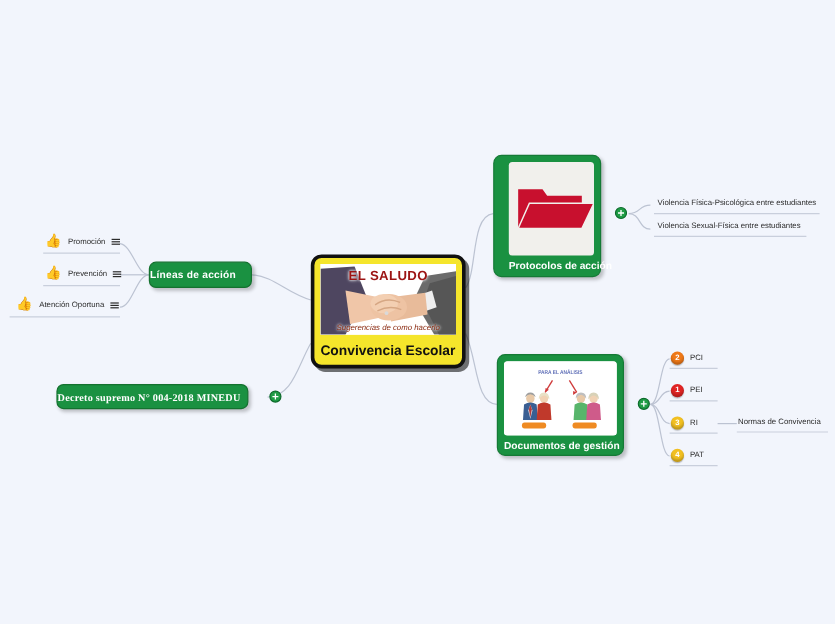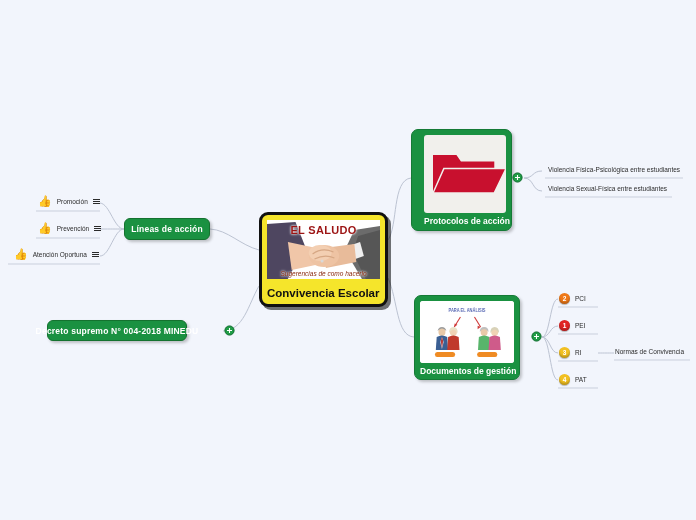--- a/index.html
+++ b/index.html
@@ -88,47 +88,46 @@
     overflow: hidden;
   }
   .imgnode .caption {
     text-align: center;
     color: #ffffff;
     font-weight: 700;
     font-size: 8.5px;
     line-height: 17px;
     white-space: nowrap;
   }
-  #node-protocolos { left: 411px; top: 129px; width: 101px; height: 102px; padding-left: 12px; }
+  #node-protocolos { left: 411px; top: 129px; width: 90px; height: 102px; padding-left: 12px; }
   #node-protocolos .thumb { height: 78px; }
   #node-documentos { left: 414px; top: 295px; width: 106px; height: 85px; }
   #node-documentos .thumb { height: 62px; background:#ffffff; }
 
   
   .pill {
     position: absolute;
     background: #1a9141;
     border: 1px solid #14722f;
     border-radius: 6px;
     box-shadow: 2px 2px 3px rgba(0,0,0,.22);
     color: #fff;
     font-weight: 700;
     display: flex;
     align-items: center;
-    justify-content: center;
     white-space: nowrap;
     z-index: 6;
   }
   #node-lineas {
     left: 124px; top: 218px; width: 86px; height: 22px;
     font-size: 8.5px; letter-spacing: .2px;
   }
   #node-decreto {
-    left: 47px; top: 320px; width: 140px; height: 21px;
-    font-size: 8.5px; letter-spacing: .2px;
+    left: 47px; top: 320px; width: 160px; height: 21px;
+    font-size: 8.5px; letter-spacing: .2px; font-family: Liberation Serif, serif;
   }
 
   
   .leaf {
     position: absolute;
     display: flex;
     align-items: center;
     gap: 5px;
     white-space: nowrap;
     z-index: 5;

